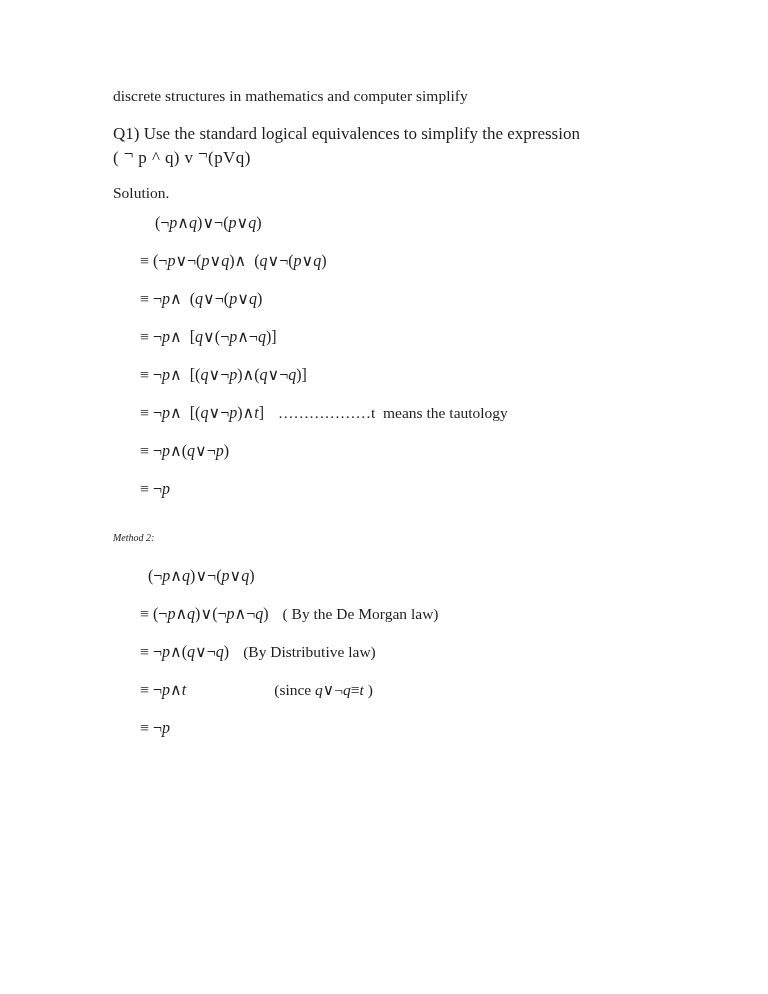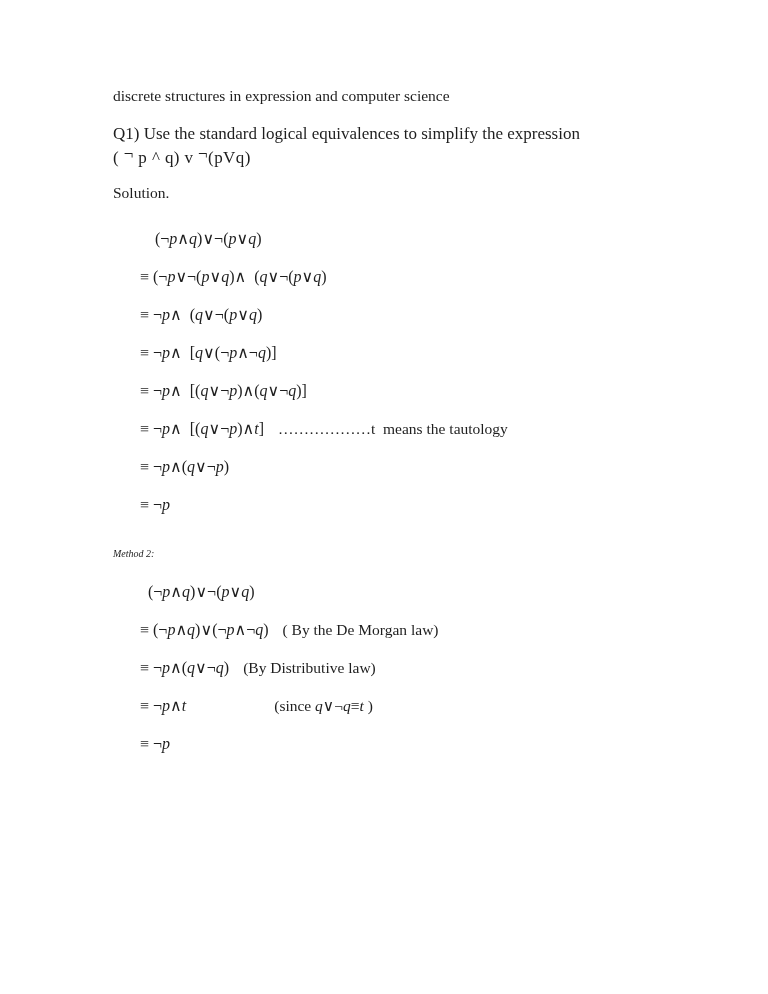--- a/index.html
+++ b/index.html
@@ -11,21 +11,21 @@
     color: #1e1e1e;
     font-family: "Liberation Serif", "DejaVu Serif", serif;
     overflow: hidden;
   }
   .page { padding: 86px 60px 40px 113px; }
 
   .header   { font-size: 15.5px; line-height: 19px; margin: 0 0 17px; }
   .question { font-size: 17px; line-height: 23.5px; margin: 0 0 14px; }
   .expr     { letter-spacing: 0.4px; }
   .raised-not { position: relative; top: -3.5px; display: inline-block; }
-  .solution { font-size: 15.5px; line-height: 19px; margin: 0 0 27px; }
+  .solution { font-size: 15.5px; line-height: 19px; margin: 0 0 11px; }
   .method2  { font-size: 10px; line-height: 19px; margin: 30px 0 19px; font-style: italic; }
 
   .deriv .mline {
     font-size: 16px;
     line-height: 19px;
     margin: 8px 0 19px;
     padding-left: 27px;
     white-space: pre;
   }
   .deriv .mline.first { padding-left: 42px; }
@@ -34,21 +34,21 @@
   .formula { white-space: pre; }
   .formula i { font-style: italic; }
   .note { font-size: 15.5px; margin-left: 14px; white-space: pre; }
   .note-wide { margin-left: 88px; }
 </style>
 </head>
 <body>
 
 <div class="page">
 
-  <p class="header">discrete structures in expression and computer science</p>
+  <p class="header">discrete structures in mathematics and computer simplify</p>
 
   <p class="question">
     <span>Q1) Use the standard logical equivalences to simplify the expression</span><br>
     <span class="expr"><span>( </span><span class="raised-not">¬</span><span> p ^ q) v </span><span class="raised-not">¬</span><span>(pVq)</span></span>
   </p>
 
   <p class="solution">Solution.</p>
 
   <div class="deriv m1">
     <div class="mline first"><span class="formula">(¬<i>p</i>∧<i>q</i>)∨¬(<i>p</i>∨<i>q</i>)</span></div>

